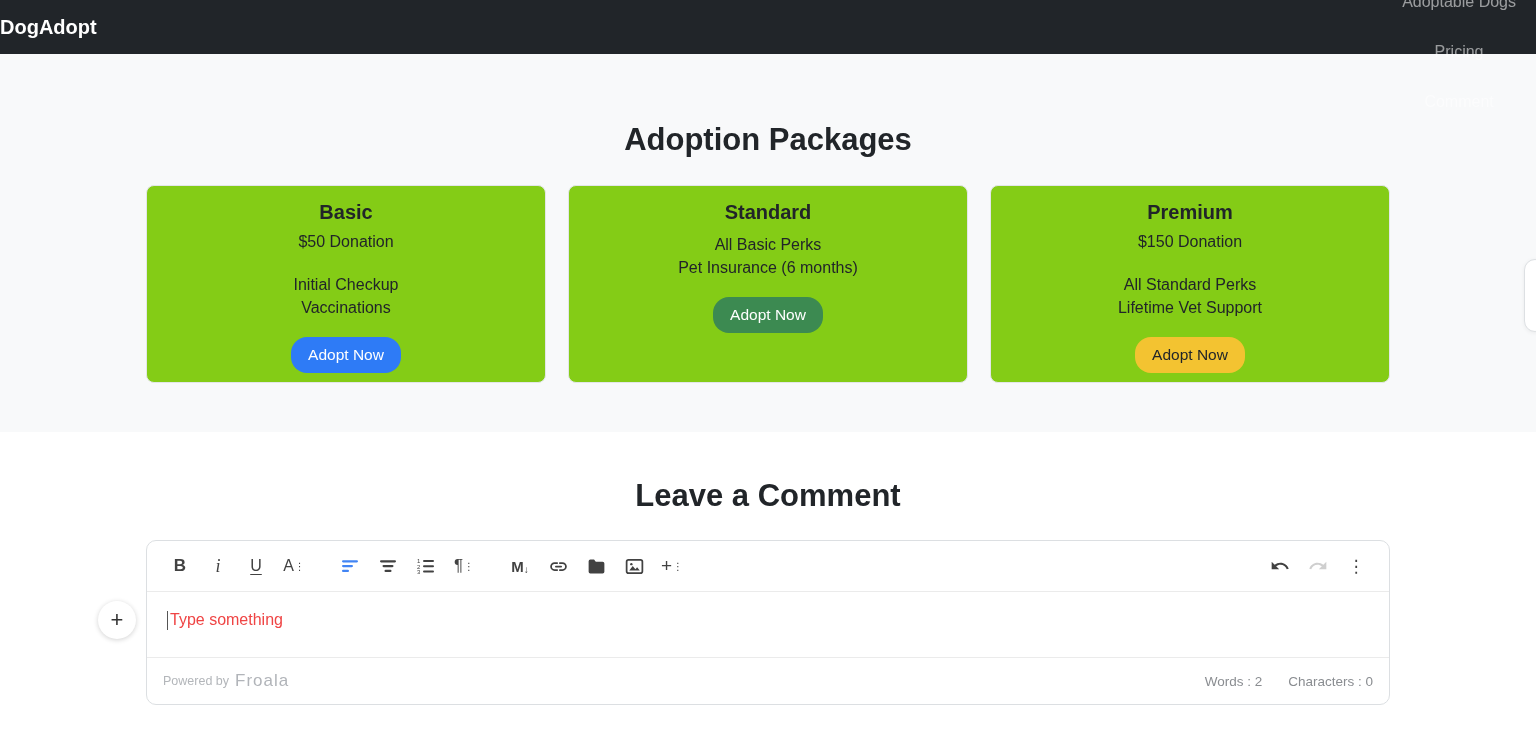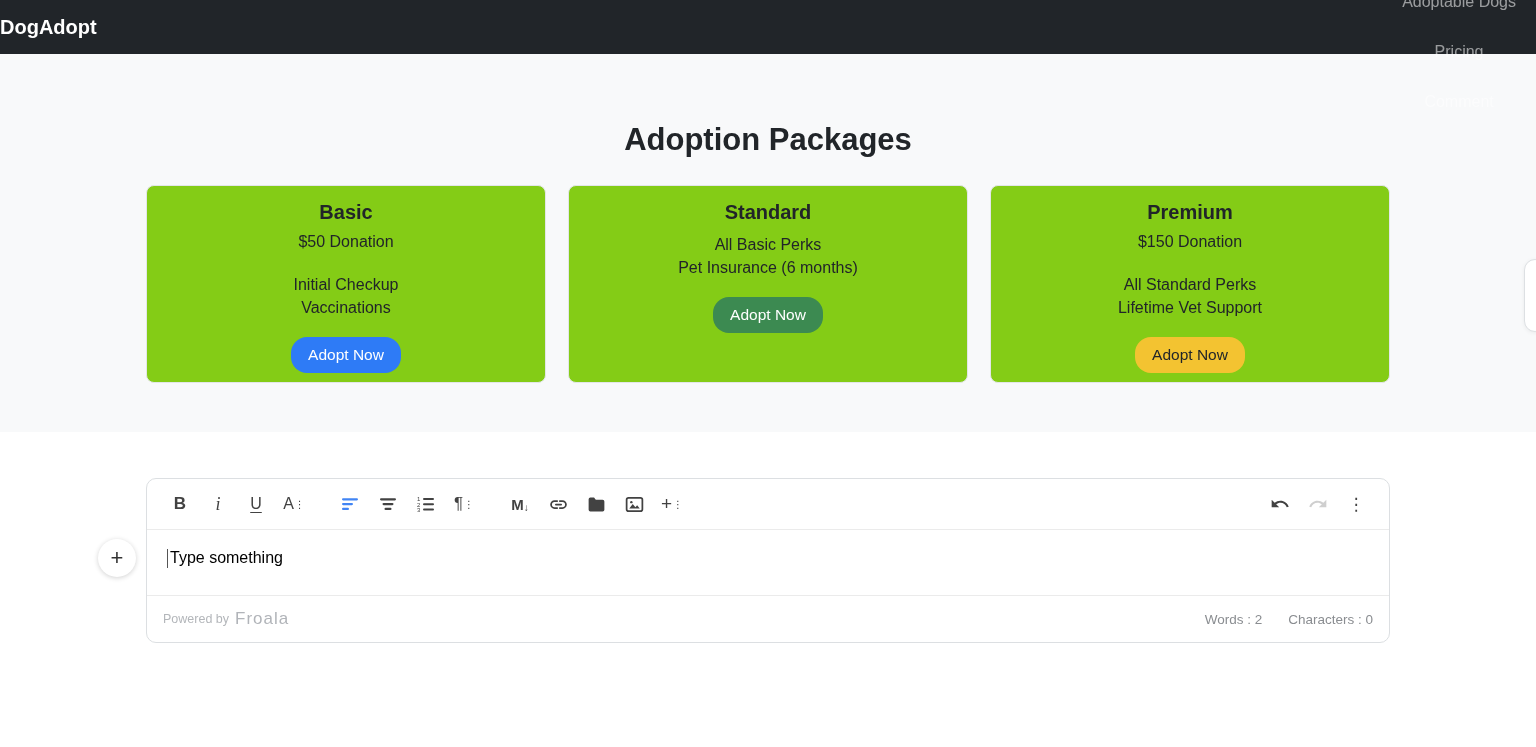--- a/index.html
+++ b/index.html
@@ -155,21 +155,21 @@
     display: flex;
     align-items: flex-start;
   }
   .caret {
     display: inline-block;
     width: 1px;
     height: 19px;
     background: #555;
     margin-right: 2px;
   }
-  .placeholder { color: #000000; }
+  .placeholder { color: #ef4444; }
 
   .editor-footer {
     height: 47px;
     border-top: 1px solid #ebebeb;
     display: flex;
     align-items: center;
     padding: 0 16px;
   }
   .powered { color: #b3b6ba; font-size: 12.5px; }
   .froala-logo {
@@ -257,20 +257,21 @@
       <div class="card-price">$150 Donation</div>
       <div class="card-feature">All Standard Perks</div>
       <div class="card-feature">Lifetime Vet Support</div>
       <button class="adopt-btn" style="background: rgb(243, 195, 49); color: rgb(33, 37, 41);">Adopt Now</button>
     </div>
 
   </div>
 </section>
 
 <section class="comment-section">
+  <h1 class="section-heading">Leave a Comment</h1>
 
   <div class="editor-wrap">
 
     <div class="plus-fab">
       <span>+</span>
     </div>
 
     <div class="editor">
 
       <div class="toolbar">

